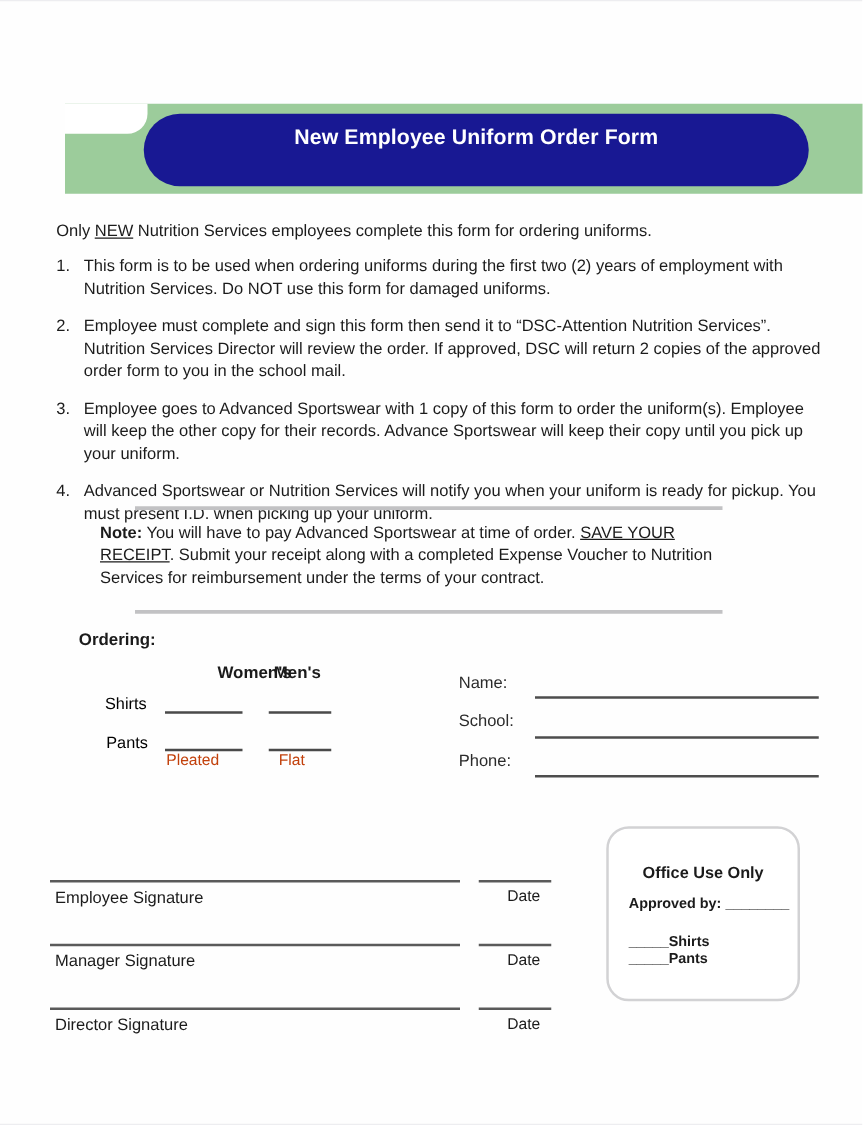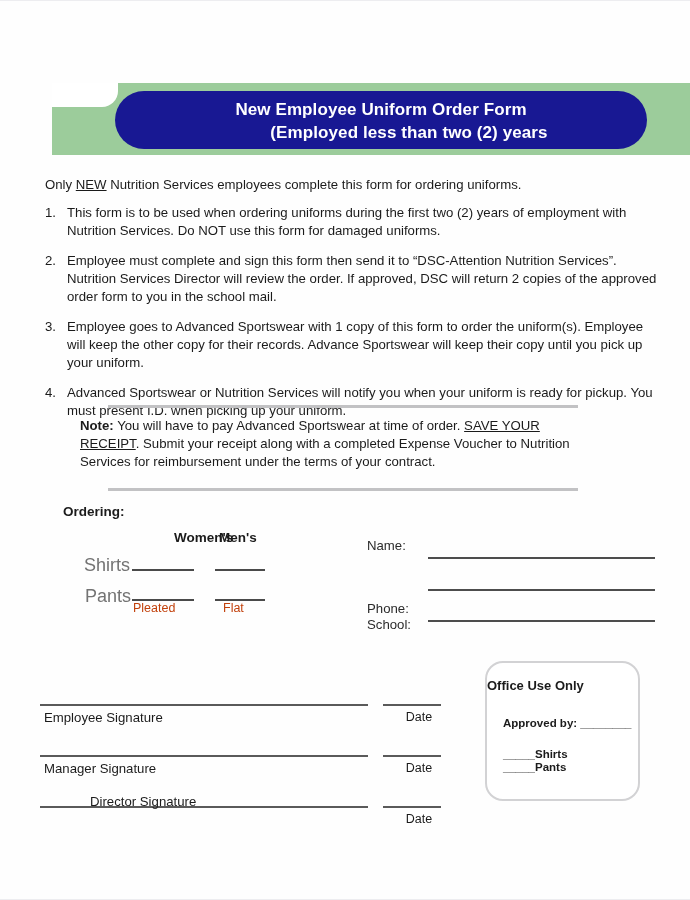--- a/index.html
+++ b/index.html
@@ -129,22 +129,22 @@
     position: absolute;
     font-size: 13.5px;
     font-weight: bold;
     top: 529px;
   }
   .ord-col-head.womens { left: 138px; margin-left: 36px; }
   .ord-col-head.mens { left: 219px; }
 
   .ord-row-label {
     position: absolute;
-    font-size: 18px;
-    color: #737373;
+    font-size: 13px;
+    color: #000000;
   }
   .ord-row-label.shirts { left: 84px; top: 554px; }
   .ord-row-label.pants  { left: 85px; top: 585px; }
 
   .ord-blank {
     position: absolute;
     height: 2px;
     background: #4a4a4a;
   }
   .ord-blank.w1 { left: 132px; top: 568px; width: 62px; }
@@ -162,21 +162,21 @@
   .ord-sub.pleated { left: 133px; }
   .ord-sub.flat { left: 223px; }
 
   
   .field {
     position: absolute;
     font-size: 13.2px;
     color: #2b2b2b;
   }
   .field.name   { left: 367px; top: 537px; }
-  .field.school { left: 367px; top: 568px; margin-top: 48px; }
+  .field.school { left: 367px; top: 568px; }
   .field.phone  { left: 367px; top: 600px; }
 
   .field-line {
     position: absolute;
     left: 428px;
     width: 227px;
     height: 2px;
     background: #4d4d4d;
   }
   .field-line.n1 { top: 556px; }
@@ -192,21 +192,22 @@
     height: 140px;
     border: 2px solid #d2d2d4;
     border-radius: 18px;
     box-sizing: border-box;
     background: #ffffff;
   }
   .office-title {
     position: absolute;
     left: 0;
     right: 0;
-    top: 15px;
+    top: 27px;
+    text-align: center;
     font-size: 13px;
     font-weight: bold;
   }
   .office-approved {
     position: absolute;
     left: 16px;
     top: 54px;
     font-size: 11.5px;
     font-weight: bold;
     white-space: nowrap;
@@ -233,21 +234,21 @@
   .sig-line.s2 { top: 754px; }
   .sig-line.s3 { top: 805px; }
 
   .sig-label {
     position: absolute;
     left: 44px;
     font-size: 13.2px;
   }
   .sig-label.s1 { top: 709px; }
   .sig-label.s2 { top: 760px; }
-  .sig-label.s3 { top: 793px; margin-left: 46px; }
+  .sig-label.s3 { top: 811px; }
 
   .date-line {
     position: absolute;
     left: 383px;
     width: 58px;
     height: 2px;
     background: #5a5a5a;
   }
   .date-line.d1 { top: 703px; }
   .date-line.d2 { top: 754px; }
@@ -266,21 +267,20 @@
 </style>
 </head>
 <body>
 
 <div class="page">
 
   <div class="header-band">
     <div class="header-notch"></div>
     <div class="header-pill">
       <div class="header-title-line">New Employee Uniform Order Form</div>
-      <div class="header-title-line second">(Employed less than two (2) years</div>
     </div>
   </div>
 
   <div class="intro"><span>Only </span><span class="u">NEW</span><span> Nutrition Services employees complete this form for ordering uniforms.</span></div>
 
   <div class="steps">
     <div class="step">
       <div class="step-num">1.</div>
       <div class="step-text">This form is to be used when ordering uniforms during the first two (2) years of employment with Nutrition Services.  Do NOT use this form for damaged uniforms.</div>
     </div>

